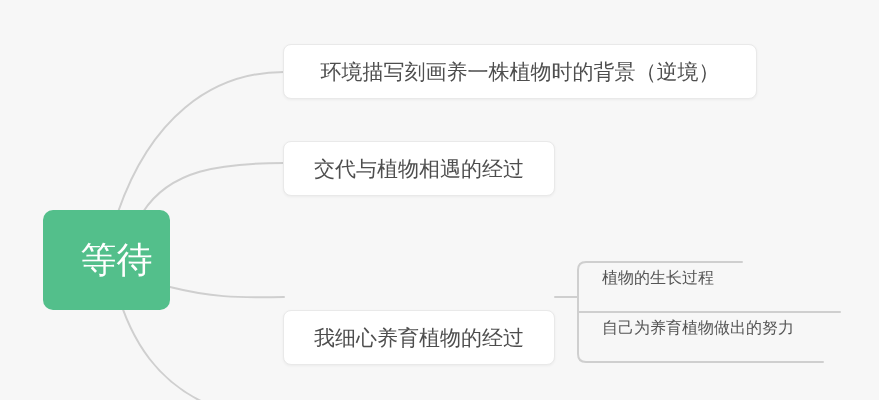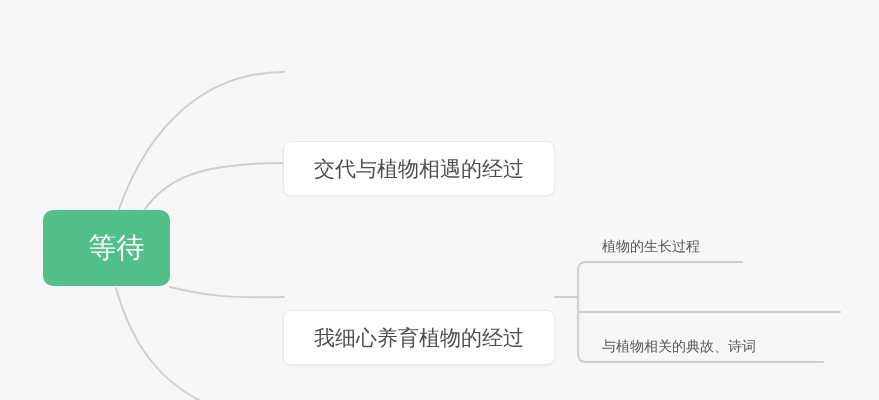--- a/index.html
+++ b/index.html
@@ -13,33 +13,33 @@
   .node{
     position:absolute;box-sizing:border-box;
     background:#ffffff;border:1px solid #e9e9e9;border-radius:8px;
     box-shadow:0 1px 3px rgba(0,0,0,0.05);
     color:#4e4e4e;
     display:flex;align-items:center;justify-content:center;
     white-space:nowrap;
   }
   .root-node{
     position:absolute;box-sizing:border-box;
-    left:43px;top:210px;width:127px;height:76px;
+    left:43px;top:210px;width:127px;height:100px;
     background:#53bf8b;border-radius:10px;
-    color:#ffffff;font-size:28px;
+    color:#ffffff;font-size:36px;
     display:flex;align-items:center;justify-content:center;
     white-space:nowrap;
     padding-left:20px;
   }
   .branch-1{left:283px;top:44px;width:474px;height:55px;font-size:21px;}
   .branch-2{left:283px;top:141px;width:272px;height:55px;font-size:21px;}
   .branch-3{left:283px;top:270px;width:272px;height:55px;font-size:21px;margin-top:40px;}
   .leaf-label{
     position:absolute;left:602px;height:22px;line-height:22px;
-    font-size:14px;color:#555555;white-space:nowrap;
+    font-size:16px;color:#555555;white-space:nowrap;margin-top:32px;
   }
   .leaf-1{top:235px;}
   .leaf-2{top:285px;}
   .leaf-3{top:335px;}
 </style>
 </head>
 <body>
 
 <div class="canvas">
 
@@ -49,23 +49,24 @@
     <path d="M 170,287 C 210,297 235,298 284,297" stroke="#cfcfcf"></path>
     <path d="M 116,288 C 132,345 160,382 205,403" stroke="#cfcfcf"></path>
     <path d="M 555,297 L 578,297" stroke="#cfcfcf"></path>
     <path d="M 578,297 L 578,270 Q 578,262 586,262 L 742,262" stroke="#cfcfcf"></path>
     <path d="M 578,312 L 840,312" stroke="#cfcfcf"></path>
     <path d="M 578,297 L 578,354 Q 578,362 586,362 L 823,362" stroke="#cfcfcf"></path>
   </svg>
 
   <div class="root-node" style="background: rgb(83, 191, 139); color: rgb(255, 255, 255);">等待</div>
 
+  <div class="node branch-1">环境描写刻画养一株植物时的背景（逆境）</div>
 
   <div class="node branch-2">交代与植物相遇的经过</div>
 
   <div class="node branch-3">我细心养育植物的经过</div>
 
   <div class="leaf-label leaf-1">植物的生长过程</div>
 
+  <div class="leaf-label leaf-2">自己为养育植物做出的努力</div>
 
-  <div class="leaf-label leaf-3">与植物相关的典故、诗词</div>
 
 </div>
 
 </body></html>

